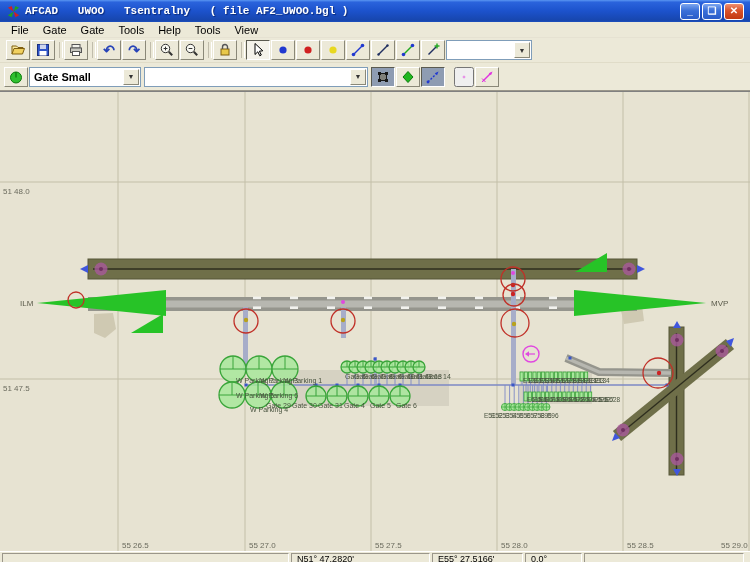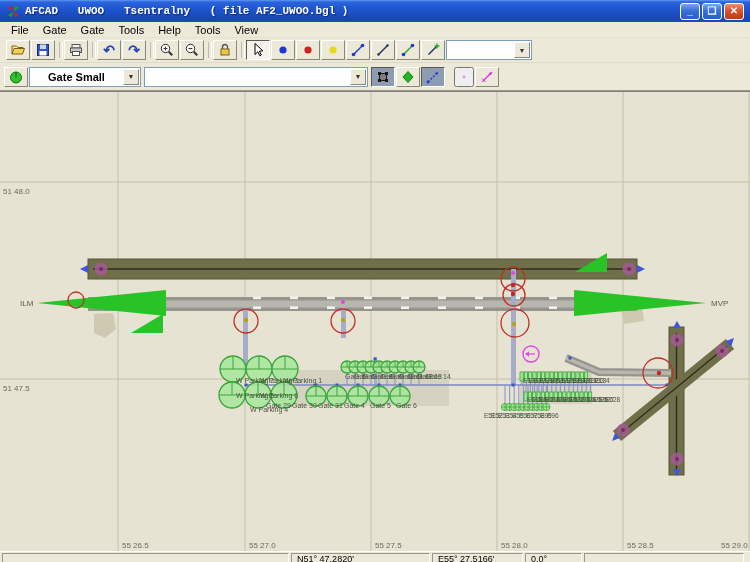--- a/index.html
+++ b/index.html
@@ -16,21 +16,21 @@
   #toolbar1{height:22px;padding:1px 0 1px 6px;border-bottom:1px solid #e0dcc8;}
   #toolbar2{height:25px;padding:1px 0 1px 4px;border-bottom:1px solid #9a968a;}
   .tbtn{width:24px;height:20px;background:#ece9d8;border:1px solid;border-color:#fff #8a8878 #8a8878 #fff;display:flex;align-items:center;justify-content:center;margin-right:1px;padding:0;box-sizing:border-box;}
   .tbtn.pressed{background:#8e9cb2;border-color:#5a5a50 #fff #fff #5a5a50;}
   .tbtn.checked{background:#f4f2ea;border-color:#5a5a50 #fff #fff #5a5a50;}
   .tbtn svg{display:block;}
   .tbtn .uglyph{font-size:14px;font-weight:bold;color:#2743b8;line-height:1;}
   .flaticon{width:20px;height:20px;display:flex;align-items:center;justify-content:center;margin-right:1px;}
   .tsep{width:8px;height:18px;position:relative;}
   .tsep:after{content:"";position:absolute;left:3px;top:1px;bottom:1px;width:2px;border-left:1px solid #c0bcab;border-right:1px solid #fff;}
-  .combo{height:20px;background:#fff;border:1px solid #7f9db9;display:flex;align-items:center;box-sizing:border-box;margin-right:3px;text-align:center;}
+  .combo{height:20px;background:#fff;border:1px solid #7f9db9;display:flex;align-items:center;box-sizing:border-box;margin-right:3px;}
   .combo .val{flex:1;font-size:11px;font-weight:bold;padding:0 4px;white-space:nowrap;overflow:hidden;}
   .combo .val.plain{font-weight:normal;}
   .combo .cbtn{width:16px;height:16px;margin-right:1px;background:#ece9d8;border:1px solid;border-color:#fff #8a8878 #8a8878 #fff;display:flex;align-items:center;justify-content:center;font-size:7px;color:#333;box-sizing:border-box;}
   #maparea{height:459px;background:#e7e3d2;border-top:1px solid #808080;position:relative;}
   #map-svg{display:block;}
   #statusbar{height:14px;background:#ece9d8;display:flex;align-items:center;gap:2px;padding-left:2px;border-top:1px solid #fff;box-sizing:border-box;}
   .spanel{height:12px;border:1px solid;border-color:#9a968a #fff #fff #9a968a;font-size:9px;color:#000;display:flex;align-items:center;padding:0 5px;box-sizing:border-box;white-space:nowrap;overflow:hidden;}
 </style>
 </head>
 <body>

